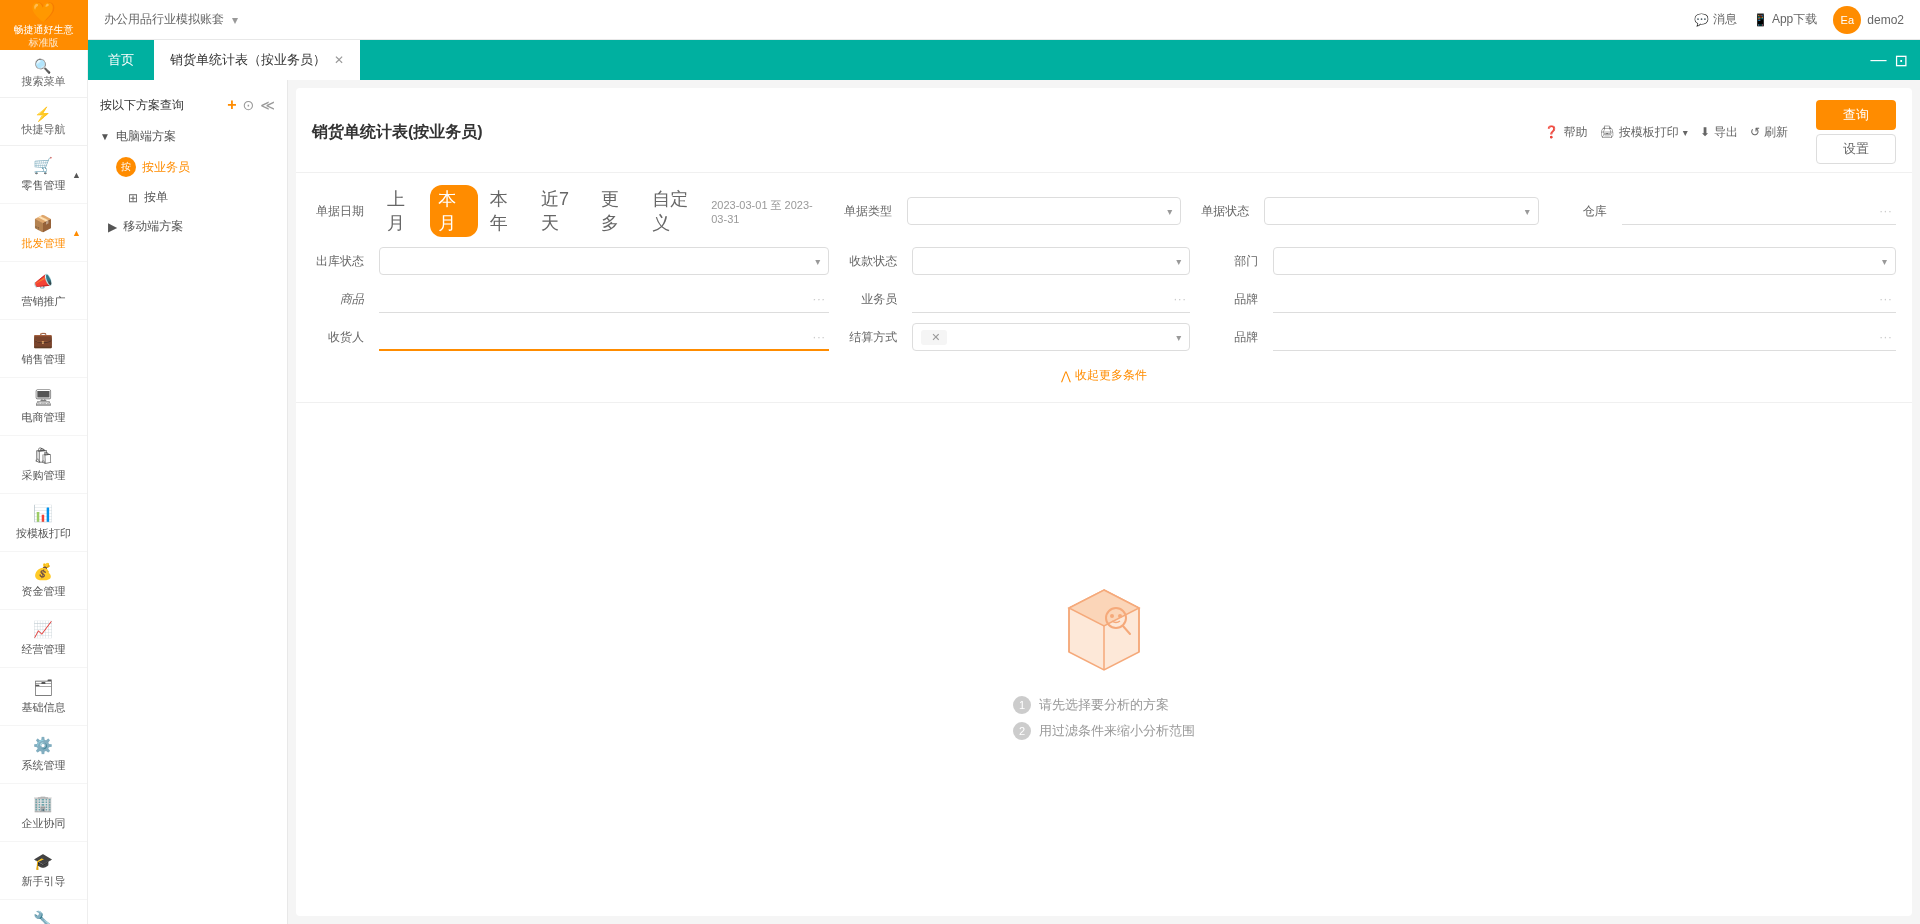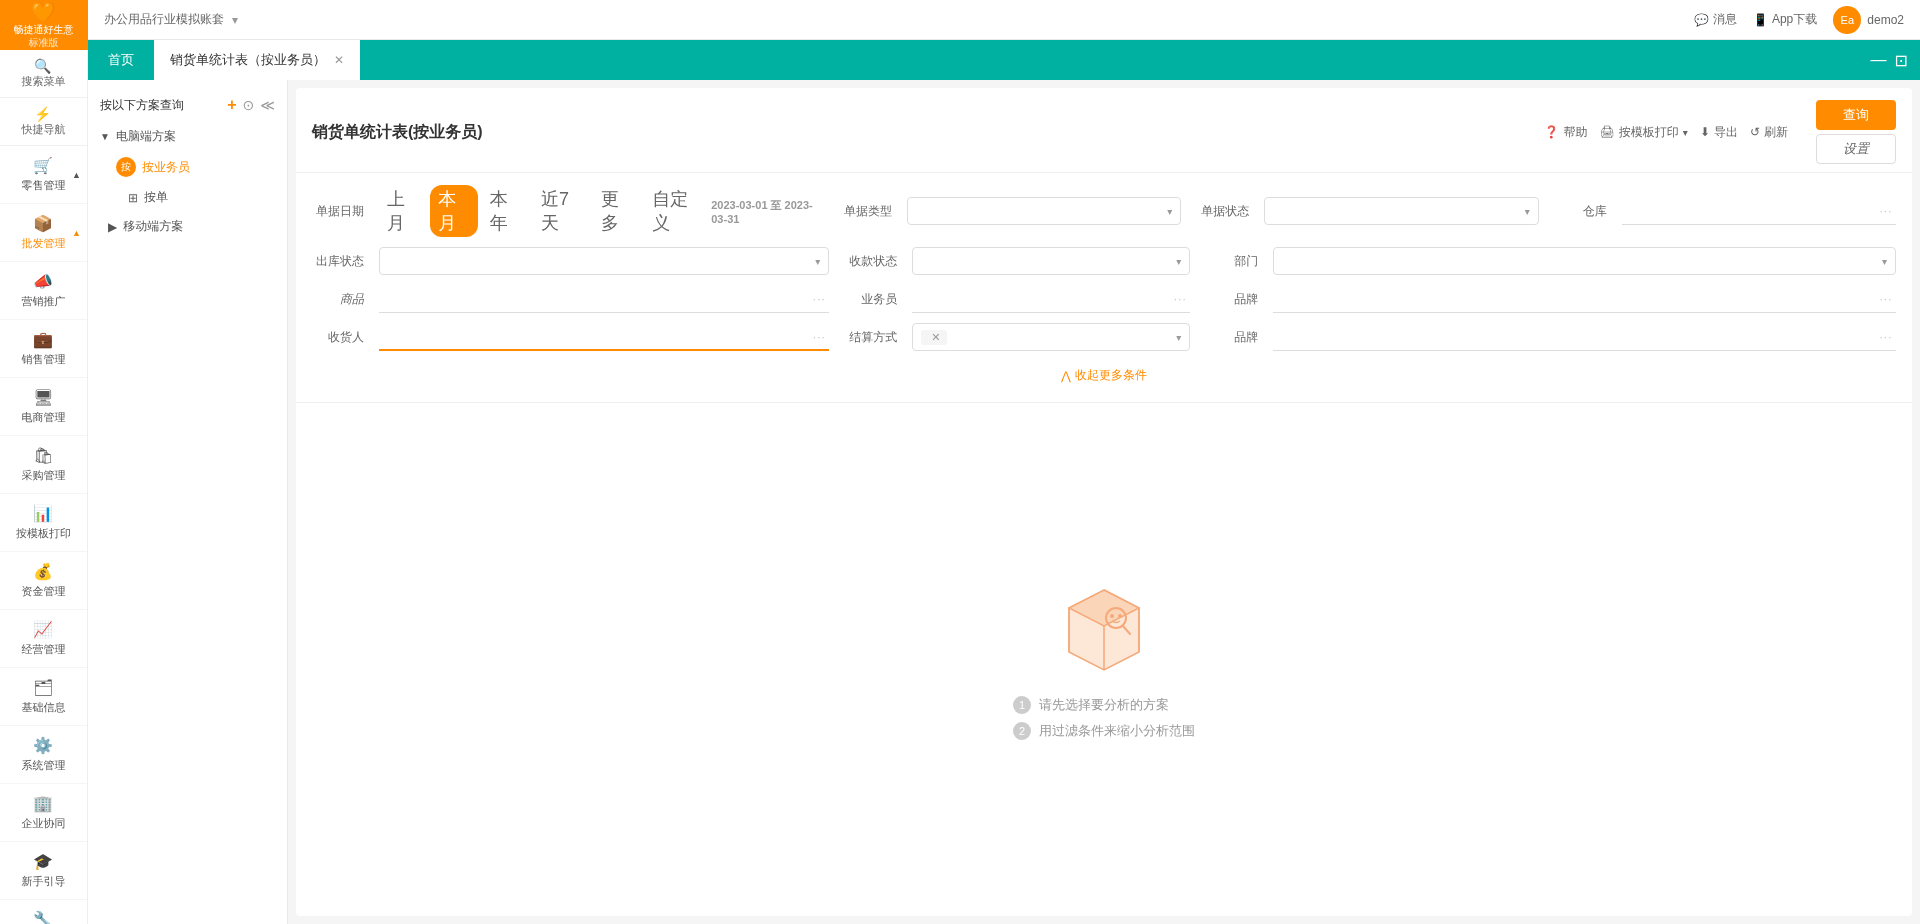--- a/index.html
+++ b/index.html
@@ -56,36 +56,36 @@
     .right-panel { flex: 1; display: flex; flex-direction: column; overflow: hidden; background: #fff; margin: 8px; border-radius: 4px; }
 
     
     .page-header { display: flex; align-items: center; justify-content: space-between; padding: 12px 16px 8px; border-bottom: 1px solid #f0f0f0; }
     .page-title { font-size: 16px; font-weight: 600; color: #333; }
     .page-actions { display: flex; align-items: center; gap: 12px; font-size: 12px; color: #666; }
     .page-action-btn { display: flex; align-items: center; gap: 4px; cursor: pointer; color: #666; }
     .export-btn { display: flex; align-items: center; gap: 4px; cursor: pointer; }
     .print-btn { display: flex; align-items: center; gap: 4px; cursor: pointer; position: relative; }
     .query-btn { background: #ff8c00; color: #fff; border: none; padding: 6px 20px; border-radius: 4px; cursor: pointer; font-size: 13px; }
-    .settings-btn { border: 1px solid #ddd; color: #666; background: #fff; padding: 5px 25px; border-radius: 4px; cursor: pointer; font-size: 13px; display: block; margin-top: 4px; font-style: italic; }
+    .settings-btn { border: 1px solid #ddd; color: #666; background: #fff; padding: 5px 25px; border-radius: 4px; cursor: pointer; font-size: 13px; display: block; margin-top: 4px; }
 
     
     .filter-area { padding: 12px 16px; border-bottom: 1px solid #f0f0f0; }
     .filter-row { display: flex; align-items: center; gap: 0; margin-bottom: 10px; }
     .filter-item { display: flex; align-items: center; flex: 1; min-width: 0; gap: 15px; }
     .filter-label { color: #666; font-size: 12px; white-space: nowrap; min-width: 52px; text-align: right; }
     .filter-input-wrap { flex: 1; border-bottom: 1px solid #ddd; display: flex; align-items: center; padding: 2px 4px; min-height: 28px; position: relative; }
     .filter-input-wrap.active-border { border-bottom: 2px solid #ff8c00; }
     .filter-input-wrap .dots { color: #ccc; margin-left: auto; cursor: pointer; }
     .filter-select-wrap { flex: 1; border: 1px solid #ddd; border-radius: 4px; display: flex; align-items: center; padding: 2px 8px; min-height: 28px; position: relative; cursor: pointer; }
     .filter-select-wrap .arrow-down { margin-left: auto; color: #999; font-size: 10px; }
     .filter-date-wrap { flex: 1; display: flex; align-items: center; gap: 4px; }
     .date-btn { padding: 2px 8px; border-radius: 3px; cursor: pointer; font-size: 18px; color: #666; }
     .date-btn.active { background: #ff8c00; color: #fff; border-radius: 12px; }
-    .date-range { color: #999; font-size: 11px; font-weight: bold; }
+    .date-range { color: #999; font-size: 11px; }
     .tag-x { display: inline-flex; align-items: center; gap: 4px; background: #f5f5f5; border-radius: 3px; padding: 1px 6px; font-size: 12px; }
     .tag-x .x-btn { cursor: pointer; color: #999; font-size: 11px; }
     .collapse-btn { display: flex; align-items: center; justify-content: center; gap: 4px; color: #ff8c00; font-size: 12px; cursor: pointer; padding: 6px 0; }
 
     
     .empty-state { flex: 1; display: flex; flex-direction: column; align-items: center; justify-content: center; gap: 16px; }
     .empty-hints { display: flex; flex-direction: column; gap: 8px; color: #999; font-size: 13px; }
     .empty-hint { display: flex; align-items: center; gap: 8px; }
     .hint-num { width: 18px; height: 18px; border-radius: 50%; background: #ccc; color: #fff; display: flex; align-items: center; justify-content: center; font-size: 11px; }
 

